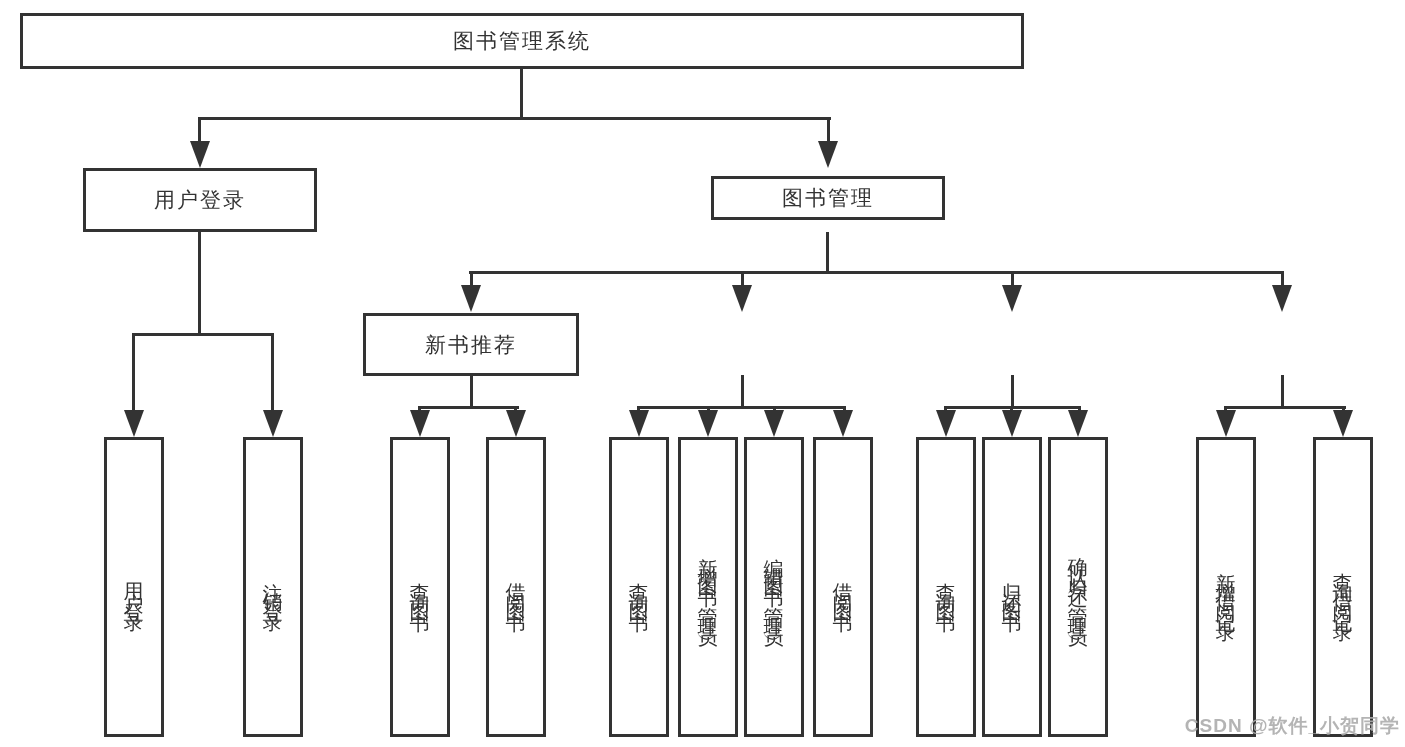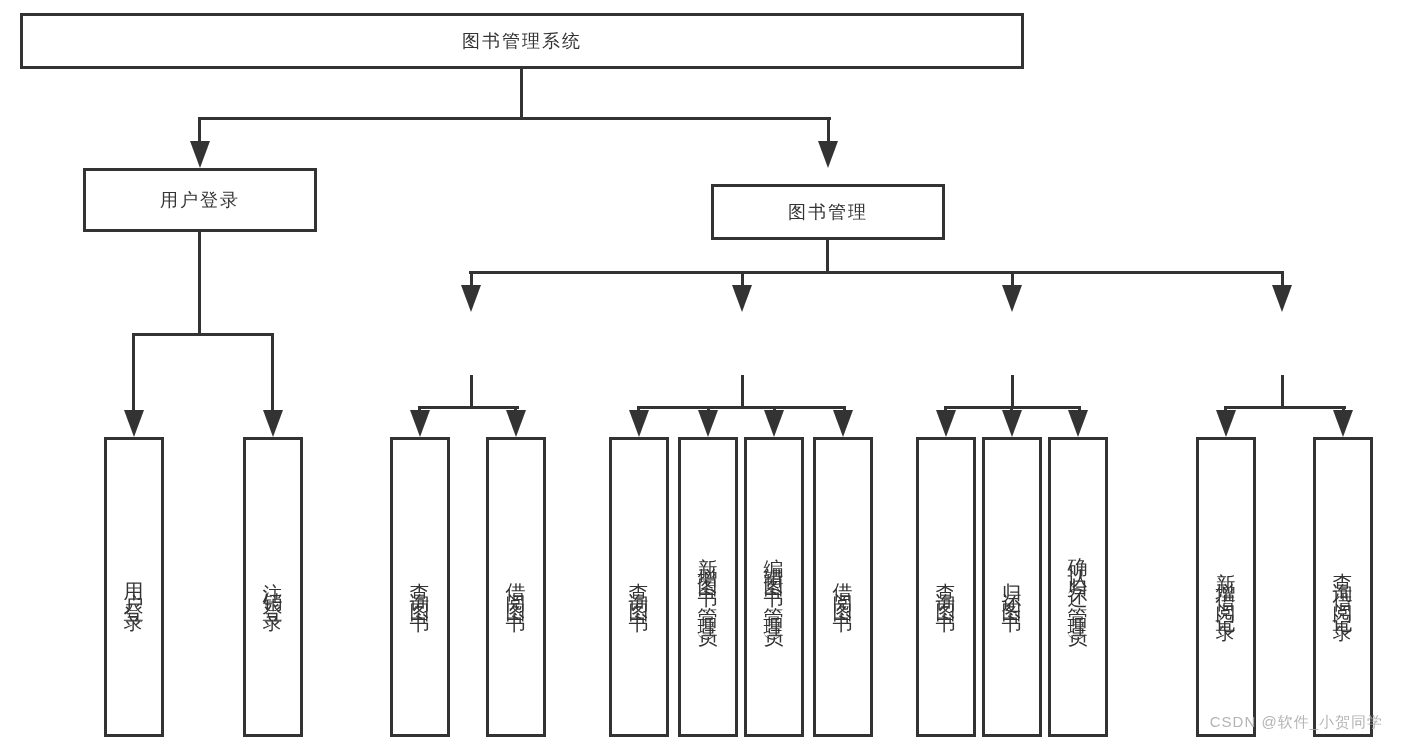--- a/index.html
+++ b/index.html
@@ -31,21 +31,21 @@
   }
   
   .hbox {
     position: absolute;
     box-sizing: border-box;
     background: #ffffff;
     border: 3px solid #333333;
     display: flex;
     align-items: center;
     justify-content: center;
-    font-size: 18px;
+    font-size: 21px;
     color: #333333;
     letter-spacing: 2px;
     z-index: 2;
   }
   
   .vbox {
     position: absolute;
     box-sizing: border-box;
     top: 437px;
     width: 60px;
@@ -62,25 +62,26 @@
     text-orientation: mixed;
     font-size: 20px;
     color: #333333;
     letter-spacing: 10px;
     line-height: 1;
     white-space: nowrap;
   }
   .watermark {
     position: absolute;
     top: 713px;
-    right: 22px;
-    font-size: 15px;
+    right: 5px;
+    font-size: 19px;
     color: rgba(172, 172, 172, 0.9);
     letter-spacing: 1px;
     z-index: 5;
+    font-weight: bold;
   }
 </style>
 </head>
 <body>
 
 <div class="canvas">
 
   <div class="ln" style="left:520px;top:69px;width:3px;height:48px"></div>
   <div class="ln" style="left:198px;top:117px;width:633px;height:3px"></div>
   <div class="ln" style="left:198px;top:117px;width:3px;height:27px"></div>
@@ -140,24 +141,27 @@
   <div class="arr" style="left:1216px;top:410px"></div>
   <div class="arr" style="left:1333px;top:410px"></div>
 
   <div class="hbox" style="left:20px;top:13px;width:1004px;height:56px">
     <span>图书管理系统</span>
   </div>
 
   <div class="hbox" style="left:83px;top:168px;width:234px;height:64px">
     <span>用户登录</span>
   </div>
-  <div class="hbox" style="left:711px;top:184px;width:234px;height:56px">
+  <div class="hbox" style="left:711px;top:176px;width:234px;height:44px">
     <span>图书管理</span>
   </div>
 
+  <div class="hbox" style="left:363px;top:313px;width:216px;height:63px">
+    <span>新书推荐</span>
+  </div>
 
   <div class="vbox" style="left:104px">
     <span>用户登录</span>
   </div>
   <div class="vbox" style="left:243px">
     <span>注销登录</span>
   </div>
 
   <div class="vbox" style="left:390px">
     <span>查询图书</span>

